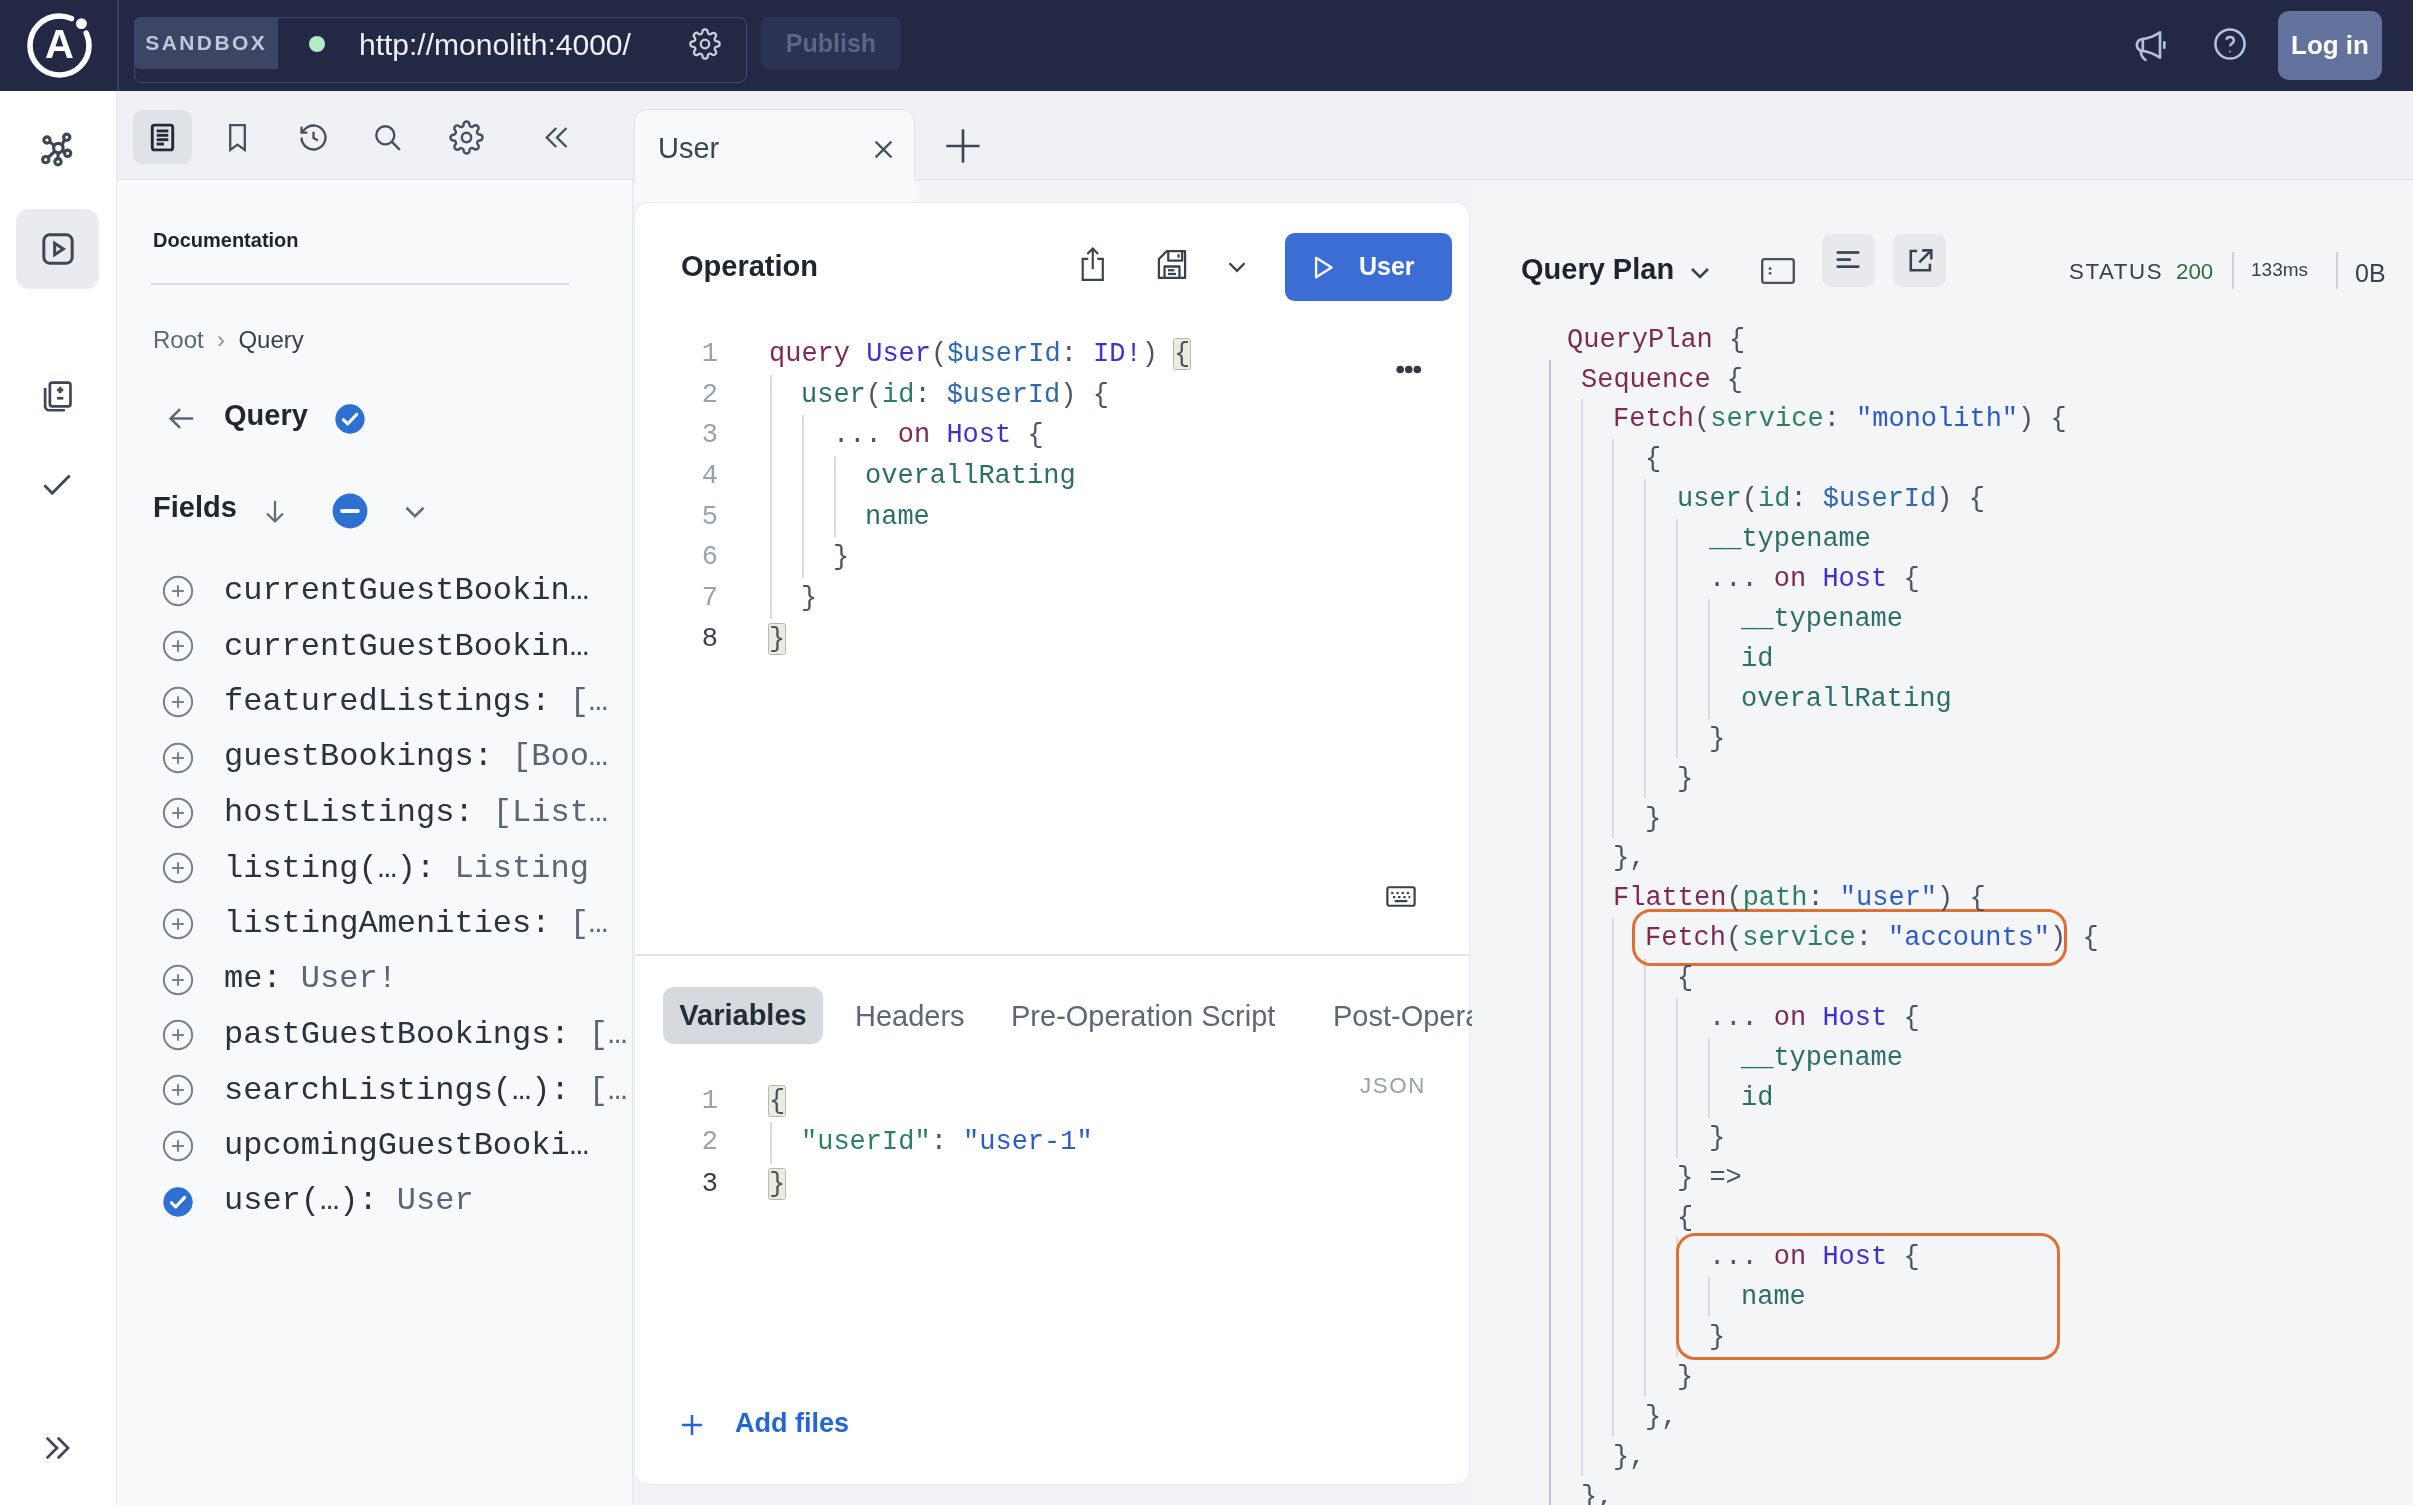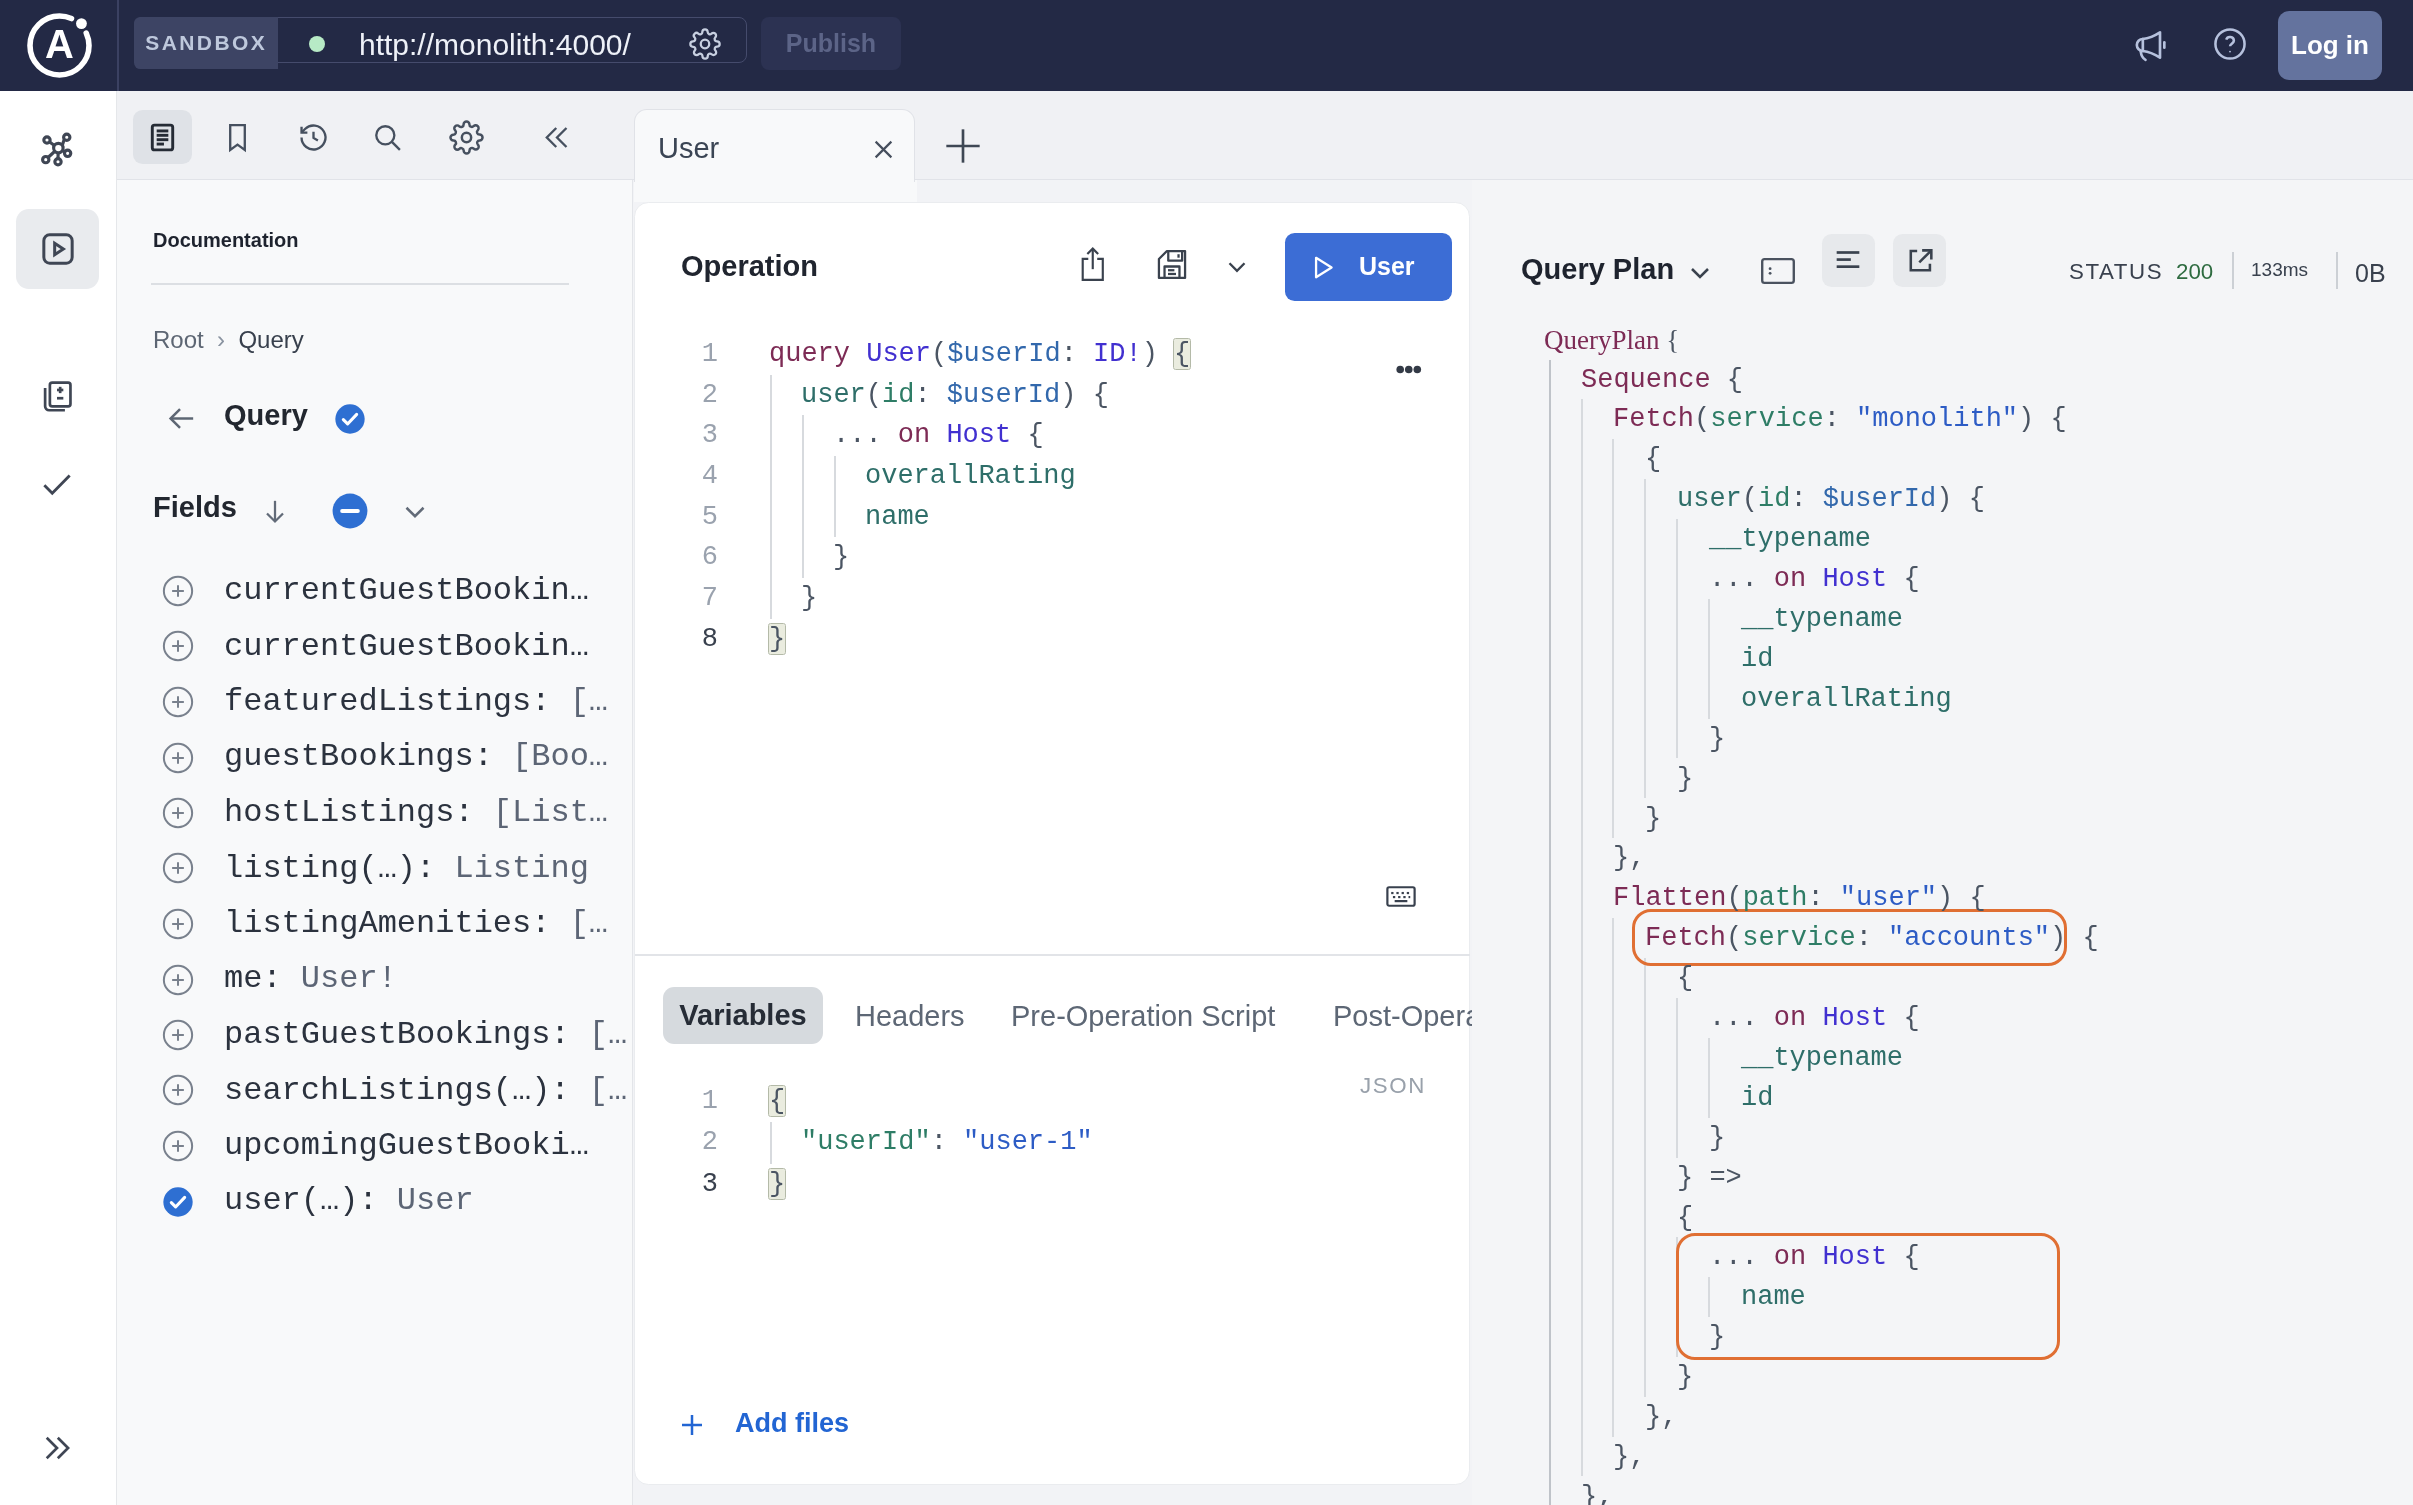--- a/index.html
+++ b/index.html
@@ -17,21 +17,21 @@
 svg { display:block; position:absolute; }
 </style></head><body>
 
 <div class="abs" style="left:0;top:0;width:2413px;height:91px;background:#232945;">
 <svg style="left:25.5px;top:12px" width="67" height="67" viewBox="0 0 84 84">
 <circle cx="42" cy="42" r="37" fill="none" stroke="#fff" stroke-width="7" stroke-dasharray="206 26.5" stroke-dashoffset="-216" stroke-linecap="round"></circle>
 <circle cx="69.5" cy="14.5" r="6.8" fill="#fff"></circle>
 <text x="42" y="58" font-family="Liberation Sans" font-weight="bold" font-size="50" fill="#fff" text-anchor="middle">A</text>
 </svg>
 <div class="abs" style="left:117px;top:0;width:1.6px;height:91px;background:#3b4162;"></div>
-<div class="abs" style="left:134px;top:17px;width:613px;height:46px;border:1.6px solid #454b6c;border-radius:8px;">
+<div class="abs" style="left:134px;top:17px;width:613px;height:66px;border:1.6px solid #454b6c;border-radius:8px;">
 <div class="abs" style="left:-0.8px;top:-0.8px;width:144px;height:52px;background:#3d4464;border-radius:6.4px 0 0 6.4px;color:#bec8dc;font-weight:bold;font-size:21px;letter-spacing:2.4px;line-height:52px;text-align:center;">SANDBOX</div>
 <div class="abs" style="left:174px;top:17.6px;width:16px;height:16px;border-radius:50%;background:#b7eac6;"></div>
 <div class="abs" style="left:224px;top:9.6px;color:#eef1f8;font-size:30px;">http://monolith:4000/</div>
 <svg style="left:554px;top:9.6px" width="32" height="32" viewBox="0 0 24 24" fill="none" stroke="#c7cfe0" stroke-width="1.7">
 <circle cx="12" cy="12" r="3.2"></circle>
 <path d="M19.4 15a1.65 1.65 0 0 0 .33 1.82l.06.06a2 2 0 1 1-2.83 2.83l-.06-.06a1.65 1.65 0 0 0-1.82-.33 1.65 1.65 0 0 0-1 1.51V21a2 2 0 1 1-4 0v-.09A1.65 1.65 0 0 0 9 19.4a1.65 1.65 0 0 0-1.82.33l-.06.06a2 2 0 1 1-2.83-2.83l.06-.06a1.65 1.65 0 0 0 .33-1.82 1.65 1.65 0 0 0-1.51-1H3a2 2 0 1 1 0-4h.09A1.65 1.65 0 0 0 4.6 9a1.65 1.65 0 0 0-.33-1.82l-.06-.06a2 2 0 1 1 2.83-2.83l.06.06a1.65 1.65 0 0 0 1.82.33H9a1.65 1.65 0 0 0 1-1.51V3a2 2 0 1 1 4 0v.09a1.65 1.65 0 0 0 1 1.51 1.65 1.65 0 0 0 1.82-.33l.06-.06a2 2 0 1 1 2.83 2.83l-.06.06a1.65 1.65 0 0 0-.33 1.82V9a1.65 1.65 0 0 0 1.51 1H21a2 2 0 1 1 0 4h-.09a1.65 1.65 0 0 0-1.51 1z"></path>
 </svg>
 </div>
 <div class="abs" style="left:761px;top:17px;width:140px;height:53px;background:#2c3252;border-radius:8px;color:#5c6487;font-weight:bold;font-size:25px;line-height:53px;text-align:center;">Publish</div>
 <svg style="left:2129px;top:25px" width="40" height="40" viewBox="0 0 24 24" fill="none" stroke="#b6c1dd" stroke-width="1.6" stroke-linejoin="round" stroke-linecap="round">
@@ -334,21 +334,21 @@
 <div class="guide" style="left:172px;top:778px;height:439px;"></div>
 <div class="guide" style="left:204px;top:339px;height:239px;"></div>
 <div class="guide" style="left:204px;top:818px;height:160px;"></div>
 <div class="guide" style="left:204px;top:1057px;height:120px;"></div>
 <div class="guide" style="left:236px;top:419px;height:120px;"></div>
 <div class="guide" style="left:236px;top:858px;height:80px;"></div>
 <div class="guide" style="left:236px;top:1097px;height:40px;"></div>
 <div class="abs" style="left:77px;top:180px;width:1.6px;height:1146px;background:#bfc3c9;"></div>
 <div class="obox" style="left:160px;top:729px;width:435px;height:57px;"></div>
 <div class="obox" style="left:204px;top:1053px;width:384px;height:127px;"></div>
-<div class="cl" style="left:72px;top:140px;line-height:40px;font-family:Liberation Serif, serif;"><span style="color:#7d2b55">QueryPlan</span><span style="color:#4b5563"> {</span></div>
+<div class="cl" style="left:95px;top:140px;line-height:40px;"><span style="color:#7d2b55">QueryPlan</span><span style="color:#4b5563"> {</span></div>
 <div class="cl" style="left:109px;top:180px;line-height:40px;"><span style="color:#7d2b55">Sequence</span><span style="color:#4b5563"> {</span></div>
 <div class="cl" style="left:141px;top:219px;line-height:40px;"><span style="color:#7d2b55">Fetch</span><span style="color:#4b5563">(</span><span style="color:#2e7d66">service</span><span style="color:#4b5563">:</span> <span style="color:#2d5cc5">"monolith"</span><span style="color:#4b5563">) {</span></div>
 <div class="cl" style="left:173px;top:259px;line-height:40px;"><span style="color:#4b5563">{</span></div>
 <div class="cl" style="left:205px;top:299px;line-height:40px;"><span style="color:#2e6e69">user</span><span style="color:#4b5563">(</span><span style="color:#2e7d66">id</span><span style="color:#4b5563">:</span> <span style="color:#3268ac">$userId</span><span style="color:#4b5563">) {</span></div>
 <div class="cl" style="left:237px;top:339px;line-height:40px;"><span style="color:#2e6e69">__typename</span></div>
 <div class="cl" style="left:237px;top:379px;line-height:40px;"><span style="color:#4b5563">... </span><span style="color:#7d2b55">on</span> <span style="color:#4130d0">Host</span><span style="color:#4b5563"> {</span></div>
 <div class="cl" style="left:269px;top:419px;line-height:40px;"><span style="color:#2e6e69">__typename</span></div>
 <div class="cl" style="left:269px;top:459px;line-height:40px;"><span style="color:#2e6e69">id</span></div>
 <div class="cl" style="left:269px;top:499px;line-height:40px;"><span style="color:#2e6e69">overallRating</span></div>
 <div class="cl" style="left:237px;top:539px;line-height:40px;"><span style="color:#4b5563">}</span></div>

